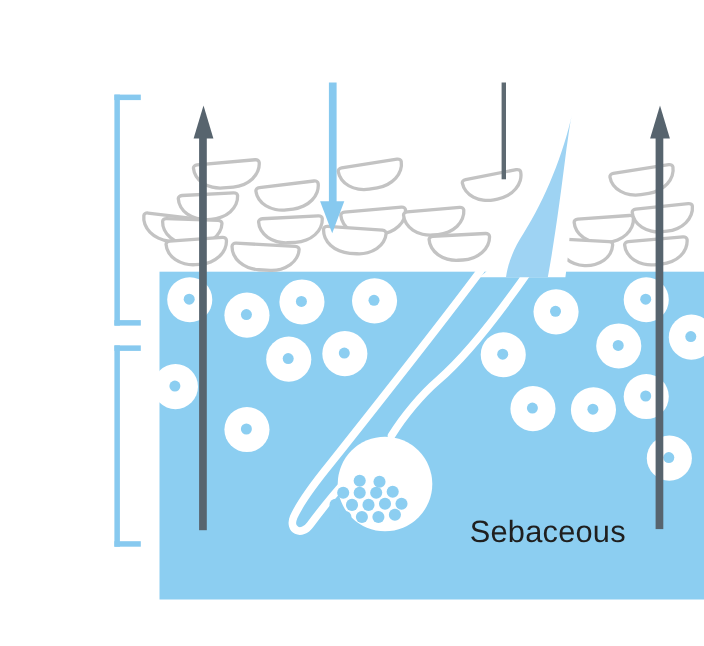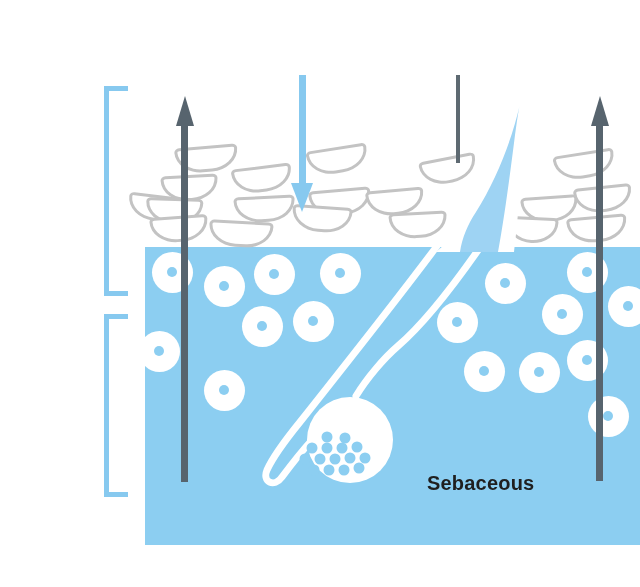--- a/index.html
+++ b/index.html
@@ -21,21 +21,21 @@
   .arrow-head-up{position:absolute;width:0;height:0;border-left:9px solid transparent;
          border-right:9px solid transparent;border-bottom:30px solid var(--slate);z-index:6;}
   .arrow-shaft-blue{position:absolute;width:7px;background:var(--accent);z-index:6;}
   .arrow-head-down{position:absolute;width:0;height:0;border-left:11px solid transparent;
          border-right:11px solid transparent;border-top:29px solid var(--accent);z-index:6;}
   .probe-line{position:absolute;width:4px;background:var(--probe);z-index:6;}
   .bracket{position:absolute;left:104px;width:19px;box-sizing:content-box;
          border-left:5px solid var(--accent);border-top:5px solid var(--accent);
          border-bottom:5px solid var(--accent);z-index:6;}
   .gland-label{position:absolute;left:427px;top:473px;z-index:7;color:var(--text);
-         font-size:20px;line-height:21px;font-weight:700;letter-spacing:.2px;}
+         font-size:28px;line-height:21px;font-weight:400;letter-spacing:.2px;}
   .gland-label span{display:block;}
 </style>
 </head>
 <body>
 
 <div class="stage">
 
   <div class="skin"></div>
 
   <div id="cells">

